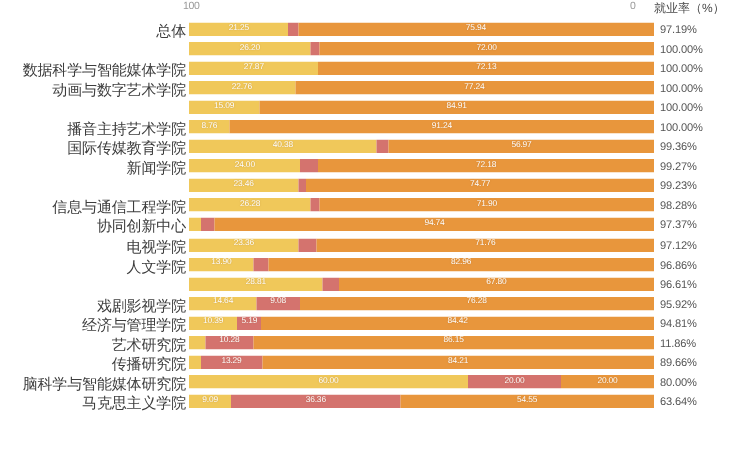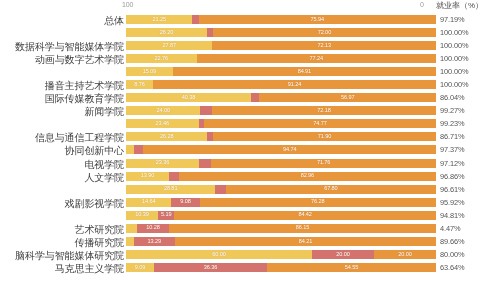--- a/index.html
+++ b/index.html
@@ -187,21 +187,21 @@
         <div class="row-label">国际传媒教育学院</div>
         <div class="bar">
           <div class="seg seg-a" style="width: 40.38%;">
             <span class="seg-label">40.38</span>
           </div>
           <div class="seg seg-b" style="width: 2.65%;"></div>
           <div class="seg seg-c" style="width: 56.97%;">
             <span class="seg-label">56.97</span>
           </div>
         </div>
-        <div class="rate">86.04%</div>
+        <div class="rate">99.36%</div>
       </div>
       <div class="row">
         <div class="row-label">新闻学院</div>
         <div class="bar">
           <div class="seg seg-a" style="width: 24%;">
             <span class="seg-label">24.00</span>
           </div>
           <div class="seg seg-b" style="width: 3.82%;"></div>
           <div class="seg seg-c" style="width: 72.18%;">
             <span class="seg-label">72.18</span>
@@ -225,21 +225,21 @@
         <div class="row-label">信息与通信工程学院</div>
         <div class="bar">
           <div class="seg seg-a" style="width: 26.28%;">
             <span class="seg-label">26.28</span>
           </div>
           <div class="seg seg-b" style="width: 1.82%;"></div>
           <div class="seg seg-c" style="width: 71.9%;">
             <span class="seg-label">71.90</span>
           </div>
         </div>
-        <div class="rate">86.71%</div>
+        <div class="rate">98.28%</div>
       </div>
       <div class="row">
         <div class="row-label">协同创新中心</div>
         <div class="bar">
           <div class="seg seg-a" style="width: 2.6203%;"></div>
           <div class="seg seg-b" style="width: 2.98894%;"></div>
           <div class="seg seg-c" style="width: 94.3908%;">
             <span class="seg-label">94.74</span>
           </div>
         </div>
@@ -292,20 +292,21 @@
           <div class="seg seg-b" style="width: 9.08%;">
             <span class="seg-label">9.08</span>
           </div>
           <div class="seg seg-c" style="width: 76.28%;">
             <span class="seg-label">76.28</span>
           </div>
         </div>
         <div class="rate">95.92%</div>
       </div>
       <div class="row">
+        <div class="row-label">经济与管理学院</div>
         <div class="bar">
           <div class="seg seg-a" style="width: 10.39%;">
             <span class="seg-label">10.39</span>
           </div>
           <div class="seg seg-b" style="width: 5.19%;">
             <span class="seg-label">5.19</span>
           </div>
           <div class="seg seg-c" style="width: 84.42%;">
             <span class="seg-label">84.42</span>
           </div>
@@ -316,21 +317,21 @@
         <div class="row-label">艺术研究院</div>
         <div class="bar">
           <div class="seg seg-a" style="width: 3.57%;"></div>
           <div class="seg seg-b" style="width: 10.28%;">
             <span class="seg-label">10.28</span>
           </div>
           <div class="seg seg-c" style="width: 86.15%;">
             <span class="seg-label">86.15</span>
           </div>
         </div>
-        <div class="rate">4.47%</div>
+        <div class="rate">11.86%</div>
       </div>
       <div class="row">
         <div class="row-label">传播研究院</div>
         <div class="bar">
           <div class="seg seg-a" style="width: 2.5%;"></div>
           <div class="seg seg-b" style="width: 13.29%;">
             <span class="seg-label">13.29</span>
           </div>
           <div class="seg seg-c" style="width: 84.21%;">
             <span class="seg-label">84.21</span>

